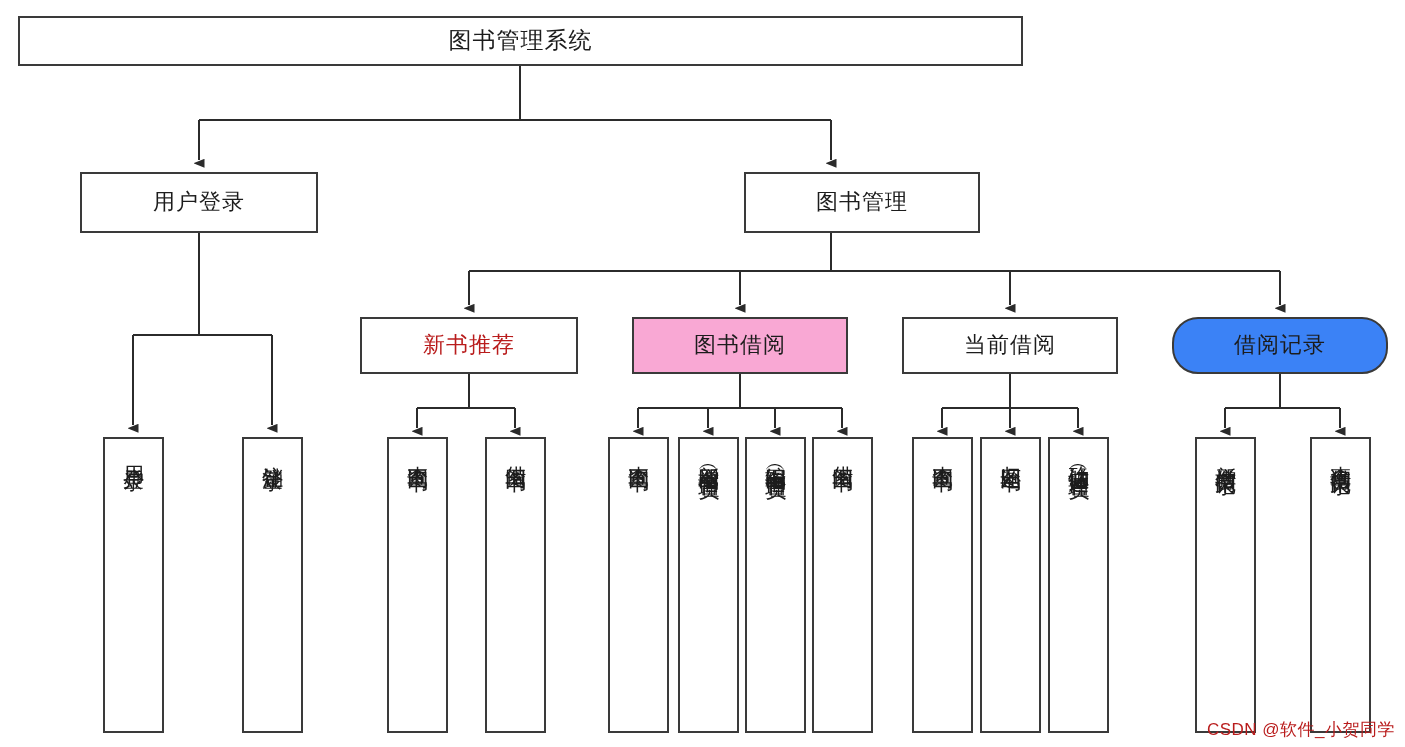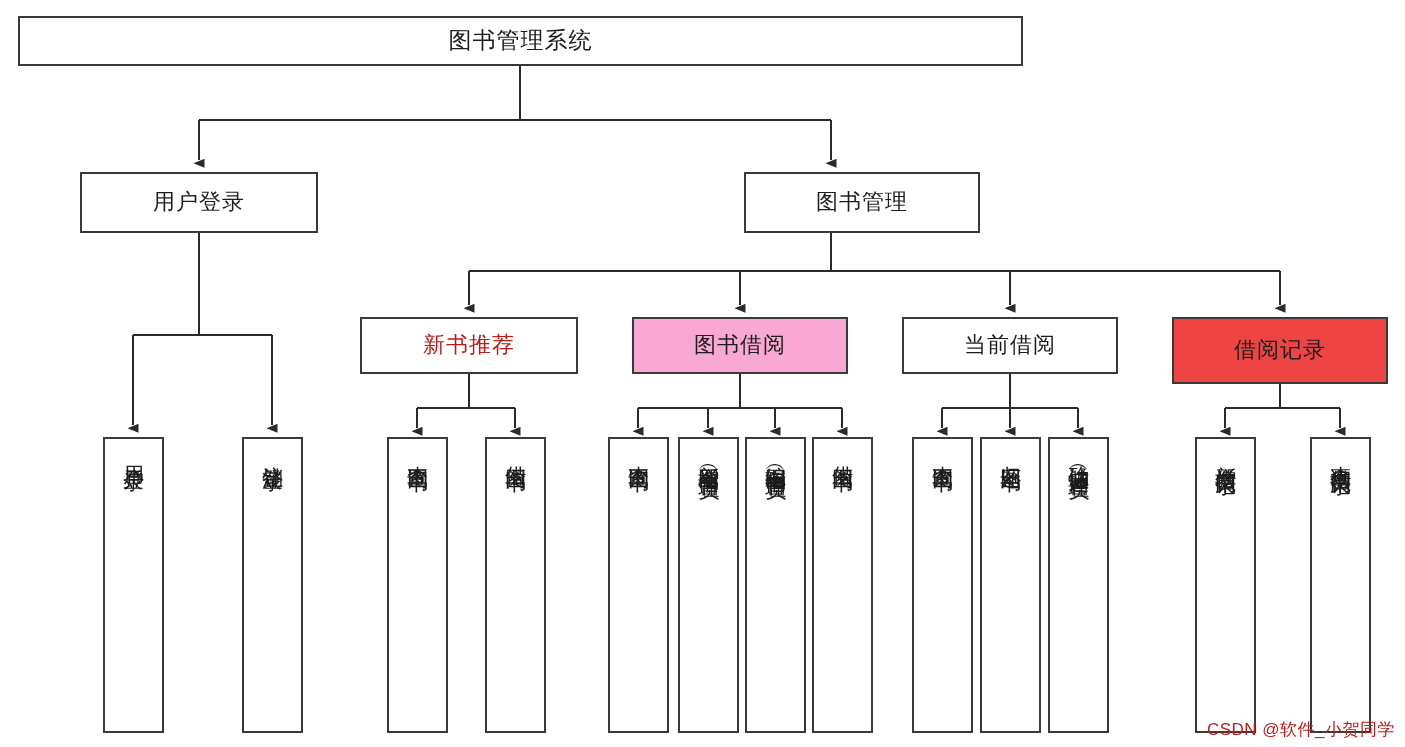--- a/index.html
+++ b/index.html
@@ -139,21 +139,21 @@
 
   <div class="node horiz" id="node-l3-0" style="left: 360px; top: 317px; width: 218px; height: 57px; border-color: rgb(58, 58, 58); background: rgb(255, 255, 255); color: #b91c1c;">
     <span>新书推荐</span>
   </div>
   <div class="node horiz" id="node-l3-1" style="left: 632px; top: 317px; width: 216px; height: 57px; border-color: rgb(58, 58, 58); background: #f9a8d4; color: rgb(28, 28, 28);">
     <span>图书借阅</span>
   </div>
   <div class="node horiz" id="node-l3-2" style="left: 902px; top: 317px; width: 216px; height: 57px; border-color: rgb(58, 58, 58); background: rgb(255, 255, 255); color: rgb(28, 28, 28); text-align: center;">
     <span>当前借阅</span>
   </div>
-  <div class="node horiz" id="node-l3-3" style="left: 1172px; top: 317px; width: 216px; height: 67px; border-color: rgb(58, 58, 58); background: #ef4444; color: rgb(28, 28, 28);">
+  <div class="node horiz" id="node-l3-3" style="left: 1172px; top: 317px; width: 216px; height: 57px; border-color: rgb(58, 58, 58); background: #3b82f6; color: rgb(28, 28, 28); border-radius: 26px;">
     <span>借阅记录</span>
   </div>
 
   <div class="node leaf" id="node-leaf-0" style="left: 103px; top: 437px; width: 61px; height: 296px; border-color: rgb(58, 58, 58); background: rgb(255, 255, 255); color: rgb(28, 28, 28);">
     <span class="leaf-label">用户登录</span>
   </div>
   <div class="node leaf" id="node-leaf-1" style="left: 242px; top: 437px; width: 61px; height: 296px; border-color: rgb(58, 58, 58); background: rgb(255, 255, 255); color: rgb(28, 28, 28);">
     <span class="leaf-label">注销登录</span>
   </div>
   <div class="node leaf" id="node-leaf-2" style="left: 387px; top: 437px; width: 61px; height: 296px; border-color: rgb(58, 58, 58); background: rgb(255, 255, 255); color: rgb(28, 28, 28);">

